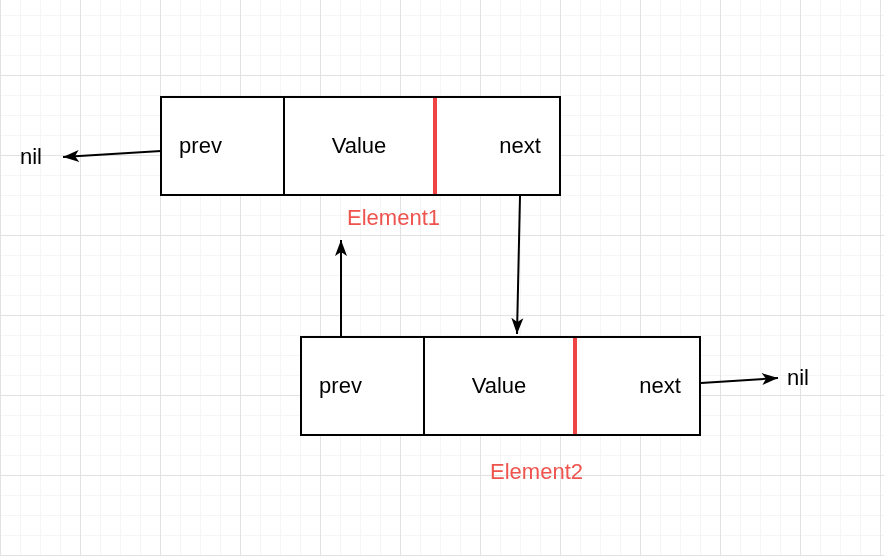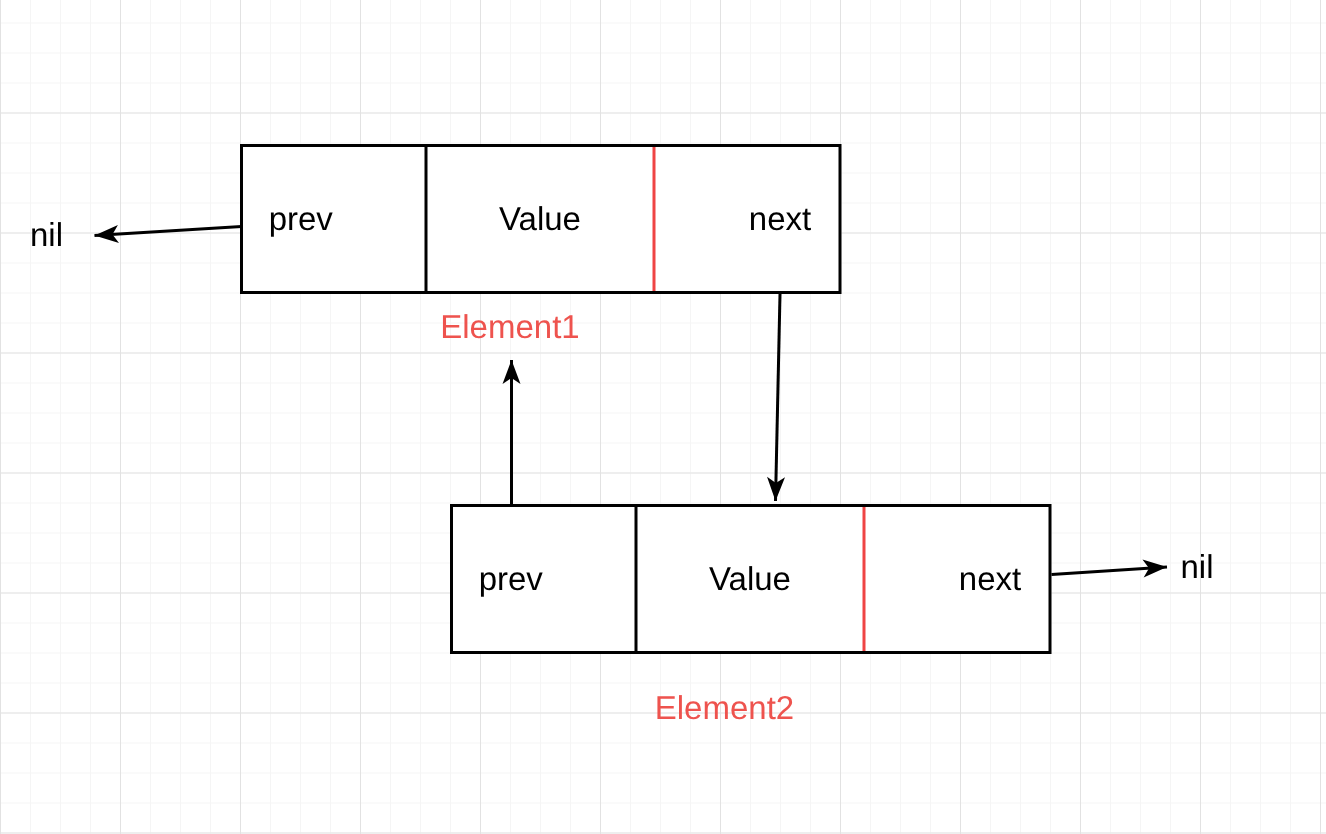--- a/index.html
+++ b/index.html
@@ -30,30 +30,30 @@
   .node .cell {
     display: flex;
     align-items: center;
     justify-content: center;
     font-size: 22px;
     color: #000000;
     box-sizing: border-box;
     white-space: nowrap;
   }
   .cell-prev { width: 77px; }
-  .cell-value { flex: 1; border-left: 2px solid #000000; border-right: 2px solid #ef4444; }
+  .cell-value { flex: 1; border-left: 2px solid #000000; border-right: 4px solid #ef4444; }
   .cell-next { width: 78px; }
   #element1 { left: 160px; top: 96px;  width: 401px; height: 100px; }
   #element2 { left: 300px; top: 336px; width: 401px; height: 100px; }
   .shape-label {
     position: absolute;
     width: 200px;
     height: 24px;
     line-height: 24px;
-    text-align: center;
+    text-align: right;
     font-size: 22px;
     color: #ee534e;
     white-space: nowrap;
   }
   #element1-label { left: 240px; top: 206px; }
   #element2-label { left: 383px; top: 460px; }
   .nil-text {
     position: absolute;
     font-size: 22px;
     line-height: 26px;

